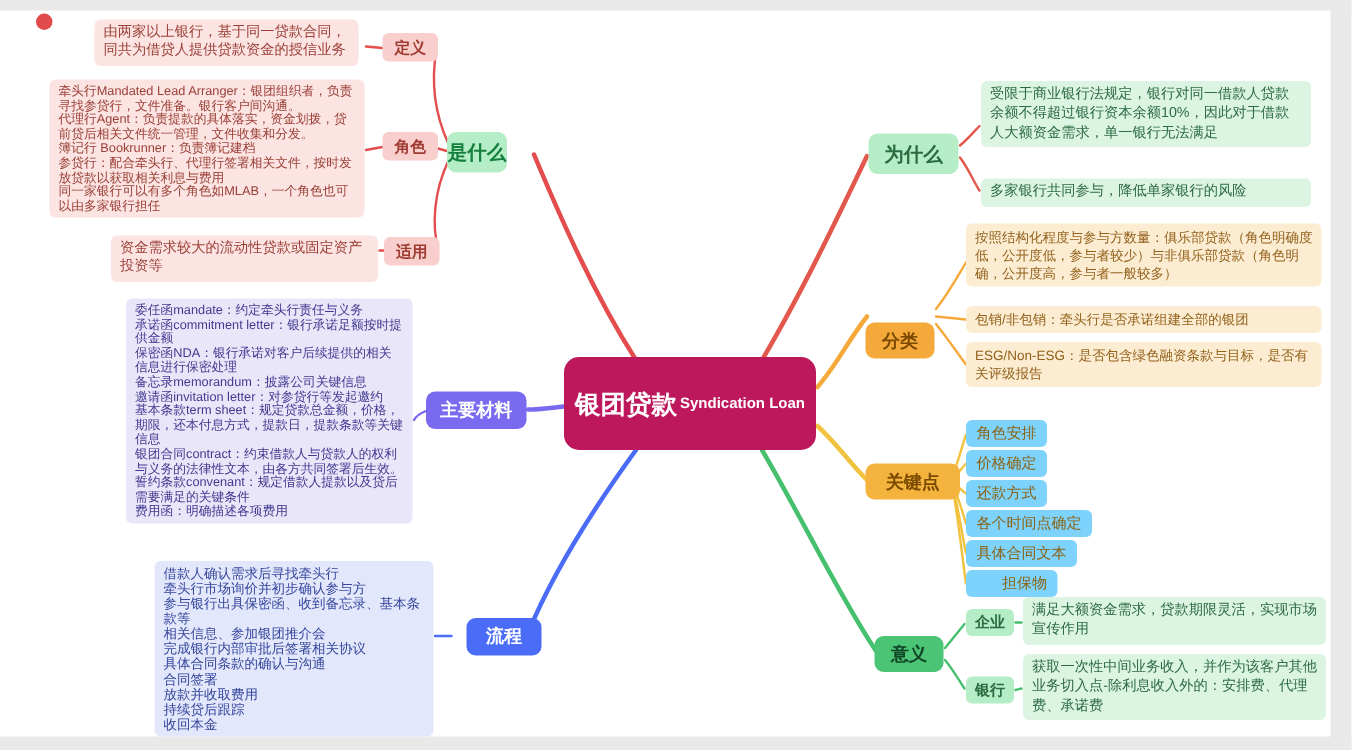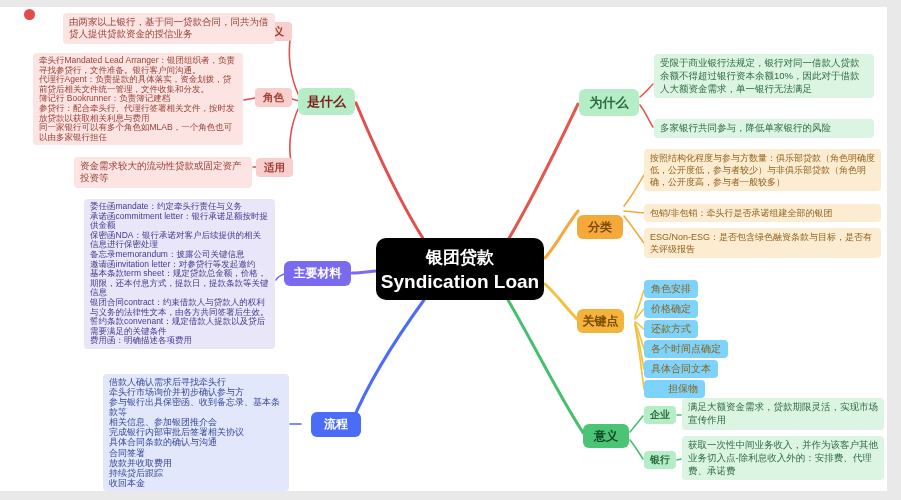--- a/index.html
+++ b/index.html
@@ -7,49 +7,49 @@
        font-family:"Liberation Sans","DejaVu Sans",sans-serif;}
   .chrome{position:absolute;background:#e9e9e9;}
   #chrome-top{left:0;top:0;width:901px;height:7px;}
   #chrome-bottom{left:0;top:491px;width:901px;height:9px;}
   #chrome-right{left:887px;top:0;width:14px;height:500px;}
   svg.links{position:absolute;left:0;top:0;width:901px;height:500px;pointer-events:none;}
   .dot{position:absolute;left:24px;top:9px;width:11px;height:11px;border-radius:50%;background:#e14b4b;}
 
   .node{position:absolute;display:flex;align-items:center;justify-content:center;
         font-weight:700;box-sizing:border-box;border-radius:6px;cursor:default;}
-  #center-node{left:376px;top:238px;width:168px;height:62px;background:#000000;color:#fff;
-        border-radius:10px;flex-direction:column;gap:2px;}
+  #center-node{left:376px;top:238px;width:168px;height:62px;background:#be185d;color:#fff;
+        border-radius:10px;gap:2px;}
   #center-node .cn{font-size:17px;font-weight:700;}
-  #center-node .en{font-size:19px;font-weight:700;}
+  #center-node .en{font-size:10px;font-weight:700;}
 
-  #node-what{left:298px;top:88px;width:57px;height:27px;background:#b5edc6;color:#7f1d1d;font-size:13px;}
+  #node-what{left:298px;top:88px;width:40px;height:27px;background:#b5edc6;color:#15803d;font-size:13px;}
   #node-why{left:579px;top:89px;width:60px;height:27px;background:#b5edc6;color:#2a6b40;font-size:13px;}
   #node-materials{left:284px;top:261px;width:67px;height:25px;background:#7a6af0;color:#fff;font-size:12px;}
   #node-process{left:311px;top:412px;width:50px;height:25px;background:#4a6cf7;color:#fff;font-size:12px;}
   #node-class{left:577px;top:199px;width:46px;height:24px;background:#f6a93b;color:#7a4a00;font-size:12px;margin-top:16px;}
-  #node-keypoints{left:577px;top:309px;width:47px;height:24px;background:#f4b33c;color:#7a4a00;font-size:12px;}
+  #node-keypoints{left:577px;top:309px;width:63px;height:24px;background:#f4b33c;color:#7a4a00;font-size:12px;}
   #node-significance{left:583px;top:424px;width:46px;height:24px;background:#4cc476;color:#0f4425;font-size:12px;}
 
   .mini-label{position:absolute;display:flex;align-items:center;justify-content:center;
         border-radius:4px;font-size:10.5px;font-weight:600;box-sizing:border-box;}
   #label-def{left:255px;top:22px;width:37px;height:19px;background:#f8cfcd;color:#a03d33;}
   #label-role{left:255px;top:88px;width:37px;height:19px;background:#f8cfcd;color:#a03d33;}
   #label-apply{left:256px;top:158px;width:37px;height:19px;background:#f8cfcd;color:#a03d33;}
   #label-ent{left:644px;top:406px;width:32px;height:18px;background:#b5edc6;color:#2a6b40;font-size:10px;}
   #label-bank{left:644px;top:451px;width:32px;height:18px;background:#b5edc6;color:#2a6b40;font-size:10px;}
 
   .box{position:absolute;border-radius:4px;padding:3px 6px;box-sizing:border-box;white-space:pre-line;}
   .pink{background:#fbe4e2;color:#9c4038;}
   .lav{background:#e9e6fa;color:#43398f;}
   .peri{background:#e2e7fb;color:#36479c;}
   .grn{background:#dcf4e2;color:#2d6b43;}
   .cream{background:#fcecd2;color:#93621c;}
 
-  #box-def{left:63px;top:13px;width:212px;font-size:9.5px;line-height:1.3;}
+  #box-def{left:63px;top:13px;width:176px;font-size:9.5px;line-height:1.3;}
   #box-role{left:33px;top:53px;width:210px;font-size:8.5px;line-height:1.13;}
   #box-apply{left:74px;top:157px;width:178px;font-size:9.5px;line-height:1.3;}
   #box-materials{left:84px;top:199px;width:191px;font-size:8.5px;line-height:1.13;}
   #box-process{left:103px;top:374px;width:186px;font-size:9px;line-height:1.12;}
   #box-why1{left:654px;top:54px;width:220px;font-size:9.5px;line-height:1.35;}
   #box-why2{left:654px;top:119px;width:220px;font-size:9.5px;line-height:1.35;}
   #box-class1{left:644px;top:149px;width:237px;font-size:9px;line-height:1.35;}
   #box-class2{left:644px;top:204px;width:237px;font-size:9px;line-height:1.35;}
   #box-class3{left:644px;top:228px;width:237px;font-size:9px;line-height:1.35;}
   #box-ent{left:682px;top:398px;width:202px;font-size:9.5px;line-height:1.35;}

